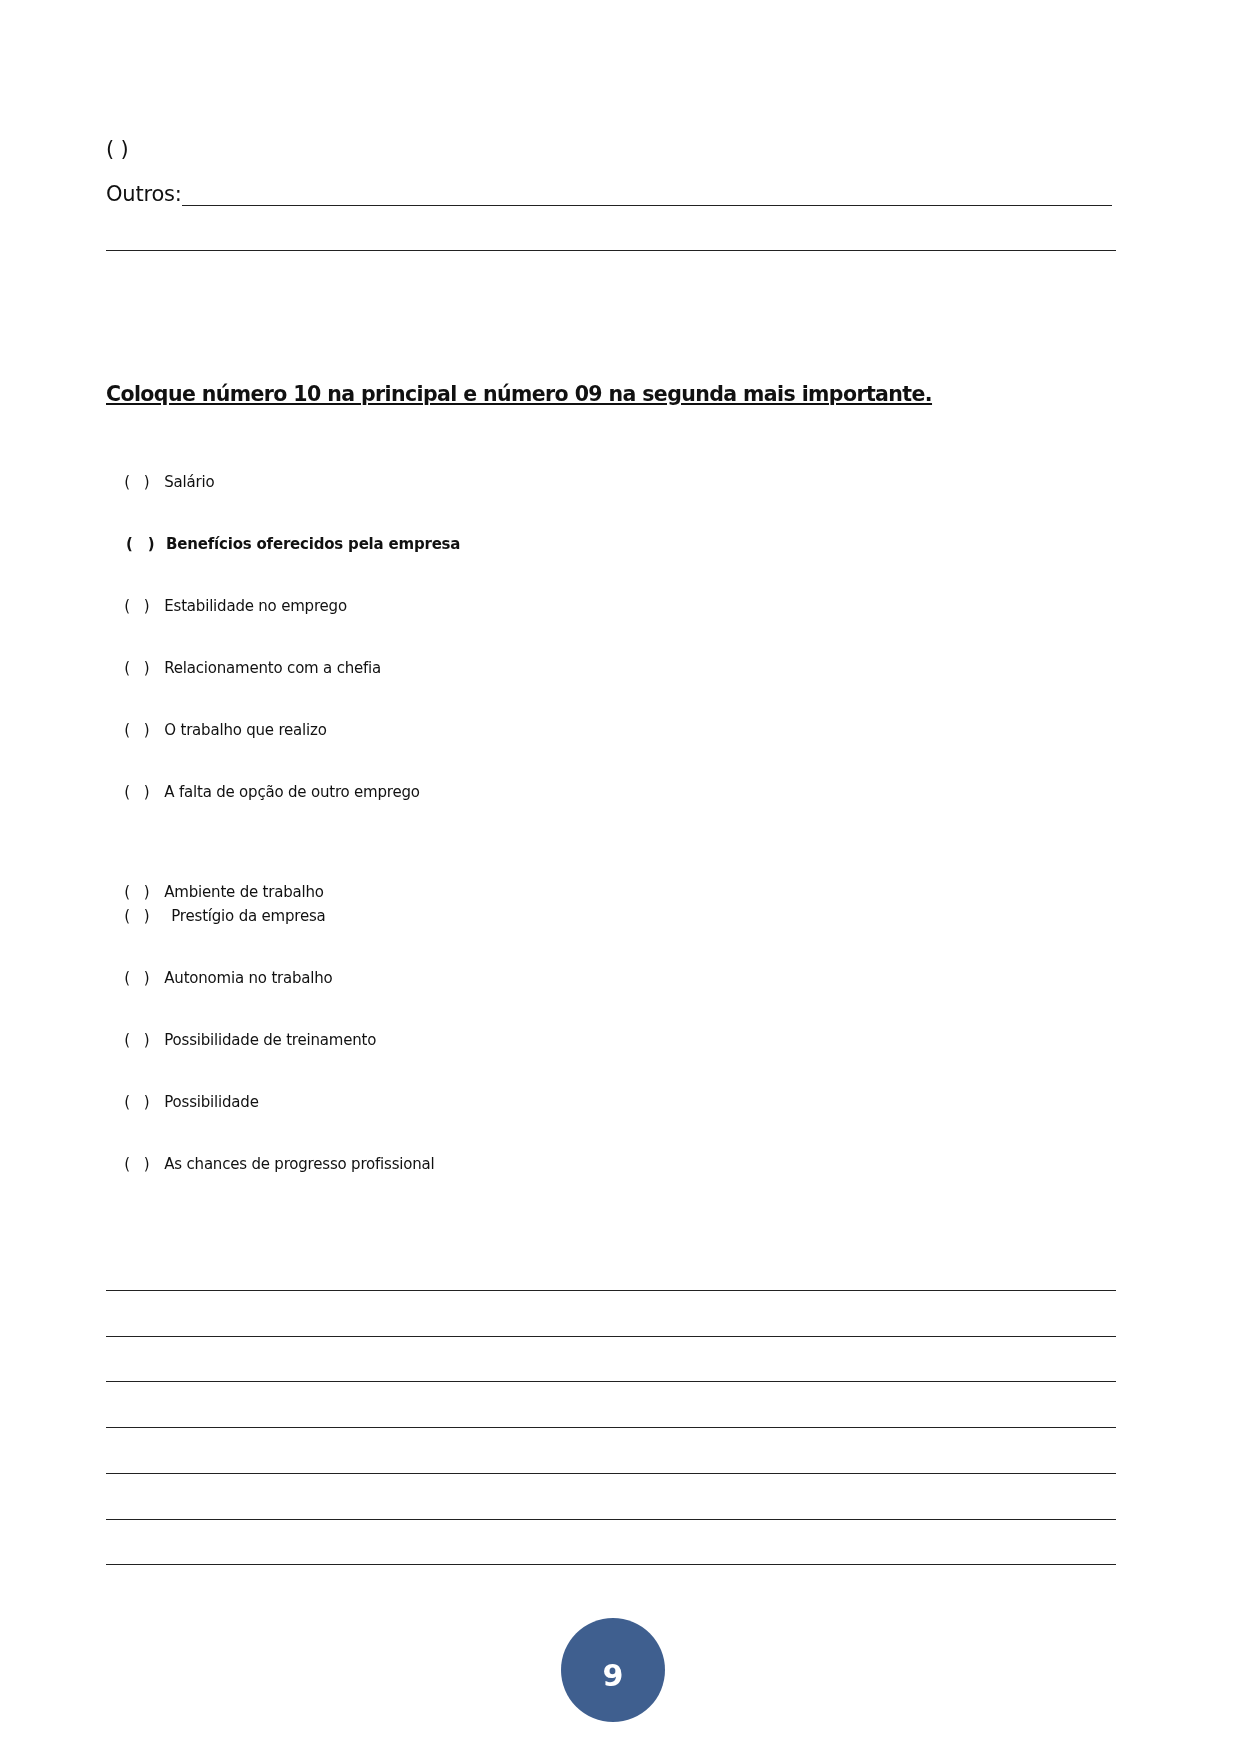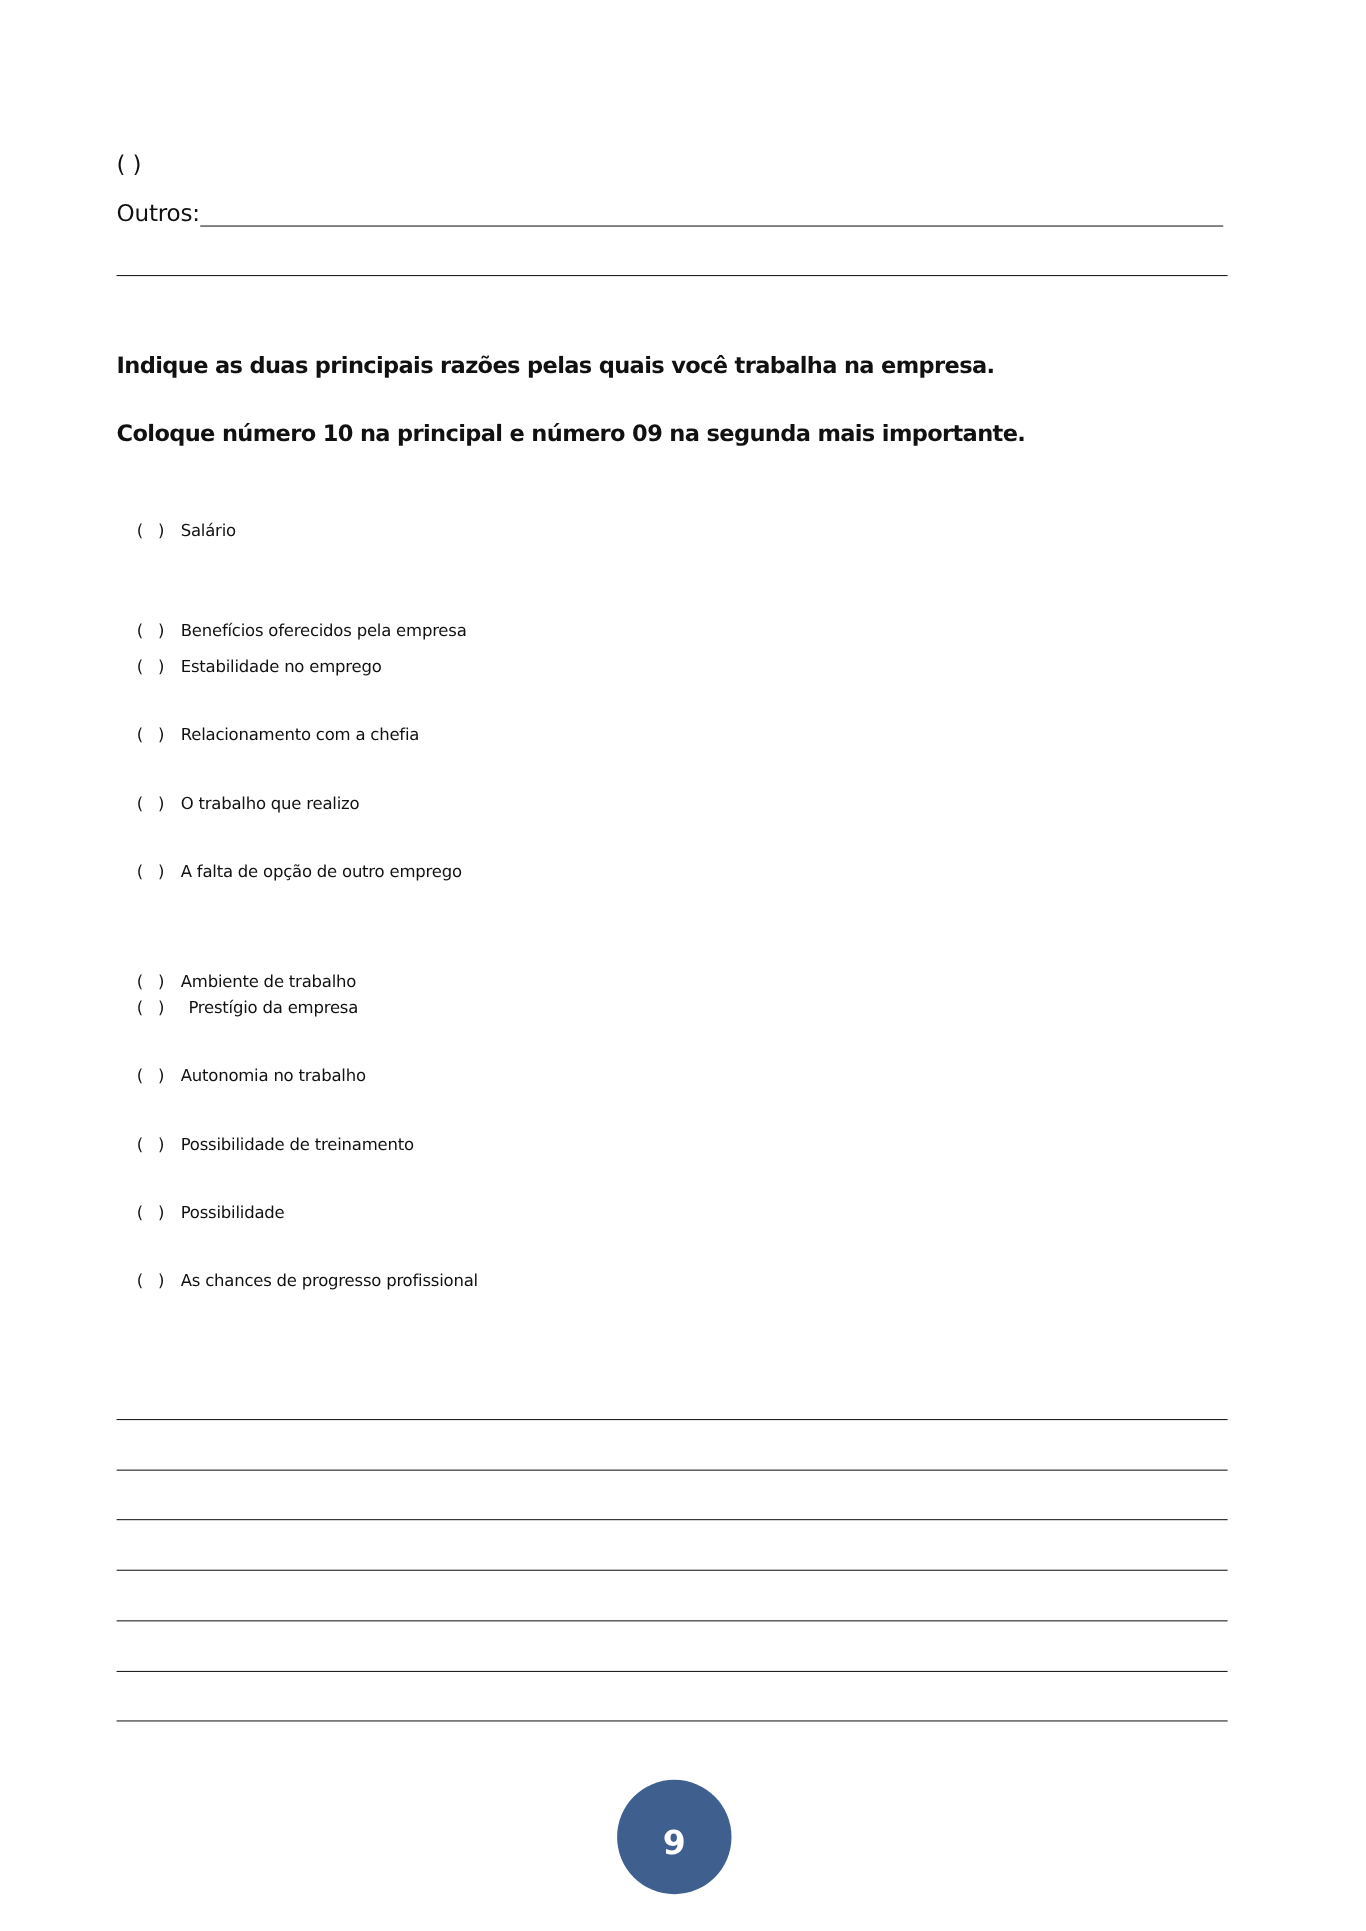--- a/index.html
+++ b/index.html
@@ -80,27 +80,26 @@
 <body>
 
 <div class="page">
 
   <div class="abs txt" style="left:106px; top:136px;">( )</div>
 
   <div class="abs txt" style="left:106px; top:181px;">Outros:</div>
   <input class="answer-input" style="left: 182px; top: 173px; width: 930px;" type="text">
   <input class="answer-input" style="top: 218px;" type="text">
 
-  <div class="abs txt bold" style="left:106px; top:319px;">Indique as duas principais razões pelas quais você trabalha na empresa.</div>
-  <div class="abs txt bold" style="left:106px; top:381px;">Coloque número 10 na principal e número 09 na segunda mais importante.</div>
+  <div class="abs txt bold" style="left:106px; top:381px;text-decoration:underline;">Coloque número 10 na principal e número 09 na segunda mais importante.</div>
 
   <div class="option" style="top:443px;">
     <span class="paren"><span>(</span>&nbsp;&nbsp;&nbsp;<span>)</span></span><span>Salário</span>
   </div>
-  <div class="option" style="top:534px;">
+  <div class="option" style="top:505px;font-weight:bold;">
     <span class="paren"><span>(</span>&nbsp;&nbsp;&nbsp;<span>)</span></span><span>Benefícios oferecidos pela empresa</span>
   </div>
   <div class="option" style="top:567px;">
     <span class="paren"><span>(</span>&nbsp;&nbsp;&nbsp;<span>)</span></span><span>Estabilidade no emprego</span>
   </div>
   <div class="option" style="top:629px;">
     <span class="paren"><span>(</span>&nbsp;&nbsp;&nbsp;<span>)</span></span><span>Relacionamento com a chefia</span>
   </div>
   <div class="option" style="top:753px;">
     <span class="paren"><span>(</span>&nbsp;&nbsp;&nbsp;<span>)</span></span><span>A falta de opção de outro emprego</span>

